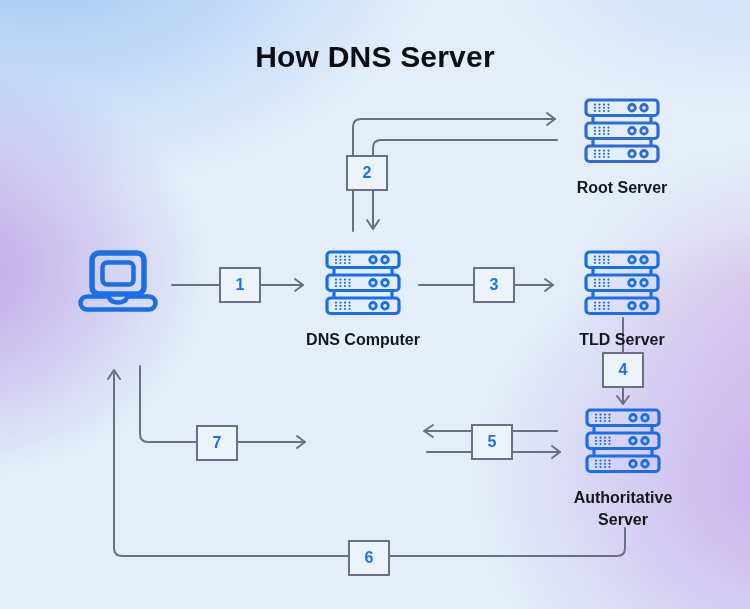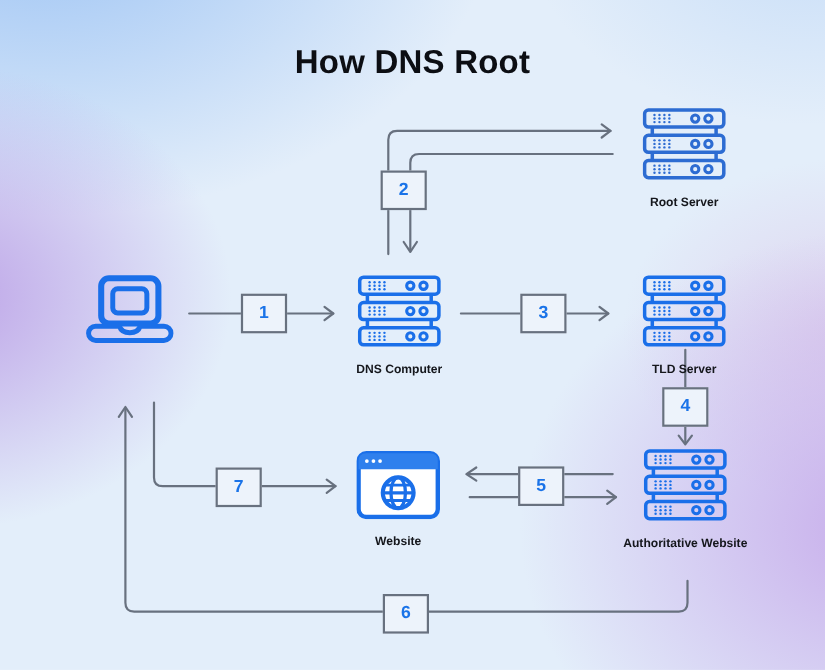--- a/index.html
+++ b/index.html
@@ -19,39 +19,39 @@
   .title{
     position:absolute;left:0;top:40px;width:100%;
     text-align:center;font-size:30px;font-weight:800;color:#0c0e13;
     letter-spacing:0.2px;margin:0;
   }
   svg.wires{position:absolute;left:0;top:0;z-index:1;}
   .wire{stroke:#68717f;stroke-width:2;fill:none;stroke-linecap:round;stroke-linejoin:round;}
   .node{position:absolute;z-index:2;text-align:center;}
   .node .icon{display:block;margin:0 auto;line-height:0;}
   .node .label{
-    margin-top:13px;font-size:11px;font-weight:700;color:#15171c;line-height:1.35;
+    margin-top:13px;font-size:16px;font-weight:700;color:#15171c;line-height:1.35;
   }
   .node .label.narrow{max-width:118px;margin-left:auto;margin-right:auto;}
   .step{
     position:absolute;z-index:3;
     width:42px;height:36px;
     box-sizing:border-box;
     border:2px solid #68717f;
     background:#edf3fb;
     display:flex;align-items:center;justify-content:center;
     font-size:16px;font-weight:700;color:#1a73e8;
   }
 </style>
 </head>
 <body>
 
 <div class="stage">
 
-  <h1 class="title">How DNS Root</h1>
+  <h1 class="title">How DNS Server</h1>
 
   <svg class="wires" width="750" height="609" viewBox="0 0 750 609">
 
     <path class="wire" d="M172,285 H303"></path>
     <path class="wire" d="M295,279 L303,285 L295,291"></path>
 
     <path class="wire" d="M353,231 V127 Q353,119 361,119 H555"></path>
     <path class="wire" d="M547,113 L555,119 L547,125"></path>
 
     <path class="wire" d="M557,140 H381 Q373,140 373,148 V228"></path>
@@ -308,42 +308,23 @@
         <g stroke-width="2.8">
           <circle cx="48" cy="9.8" r="3.3"></circle>
             <circle cx="60" cy="9.8" r="3.3"></circle>
           <circle cx="48" cy="32.8" r="3.3"></circle>
             <circle cx="60" cy="32.8" r="3.3"></circle>
           <circle cx="48" cy="55.8" r="3.3"></circle>
             <circle cx="60" cy="55.8" r="3.3"></circle>
         </g>
       </svg>
     </span>
-    <div class="label narrow">Authoritative Website</div>
-  </div>
-
-  <div class="node" style="left:282px;top:410px;width:160px;">
-    <span class="icon">
-      <svg width="76" height="62" viewBox="0 0 76 62" fill="none">
-        <rect x="2" y="2" width="72" height="58" rx="7" fill="#ffffff" stroke="#1a6fe9" stroke-width="4"></rect>
-        <path d="M9,2 H67 Q74,2 74,9 V16.5 H2 V9 Q2,2 9,2 Z" fill="#2f80ed" stroke="none"></path>
-        <circle cx="9.5" cy="9.2" r="1.7" fill="#ffffff"></circle>
-        <circle cx="15.5" cy="9.2" r="1.7" fill="#ffffff"></circle>
-        <circle cx="21.5" cy="9.2" r="1.7" fill="#ffffff"></circle>
-        <g stroke="#1a6fe9">
-          <circle cx="38" cy="38" r="14" stroke-width="3.8"></circle>
-          <ellipse cx="38" cy="38" rx="6.6" ry="14" stroke-width="3"></ellipse>
-          <path d="M24.2,38 H51.8" stroke-width="3"></path>
-          <path d="M26.5,31 H49.5" stroke-width="2.6"></path>
-          <path d="M26.5,45 H49.5" stroke-width="2.6"></path>
-        </g>
-      </svg>
-    </span>
-    <div class="label">Website</div>
-  </div>
+    <div class="label narrow">Authoritative Server</div>
+  </div>
+
 
   <div class="step" style="left:219px;top:267px;">
     <span>1</span>
   </div>
   <div class="step" style="left:346px;top:155px;">
     <span>2</span>
   </div>
   <div class="step" style="left:473px;top:267px;">
     <span>3</span>
   </div>

